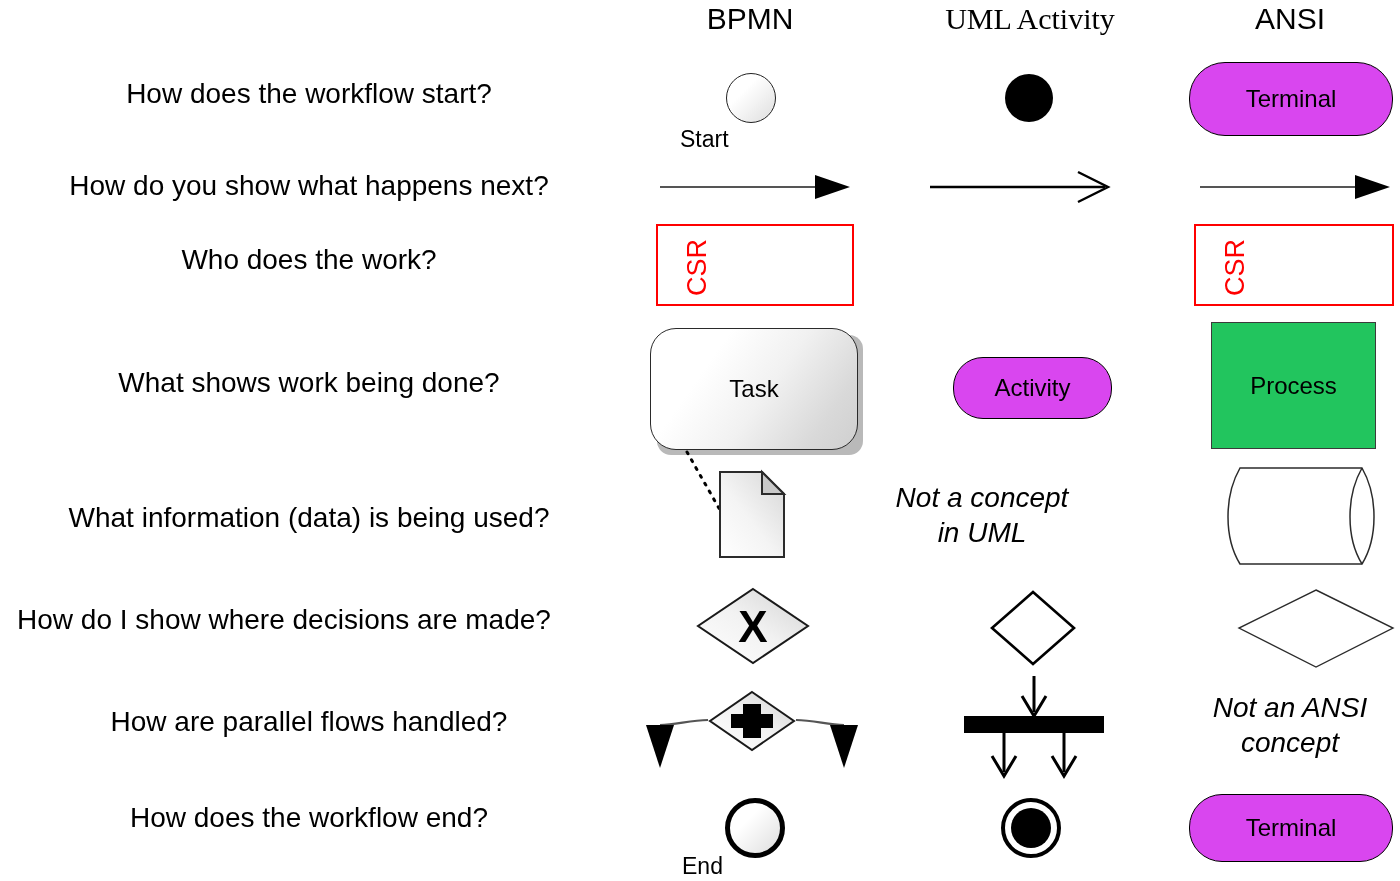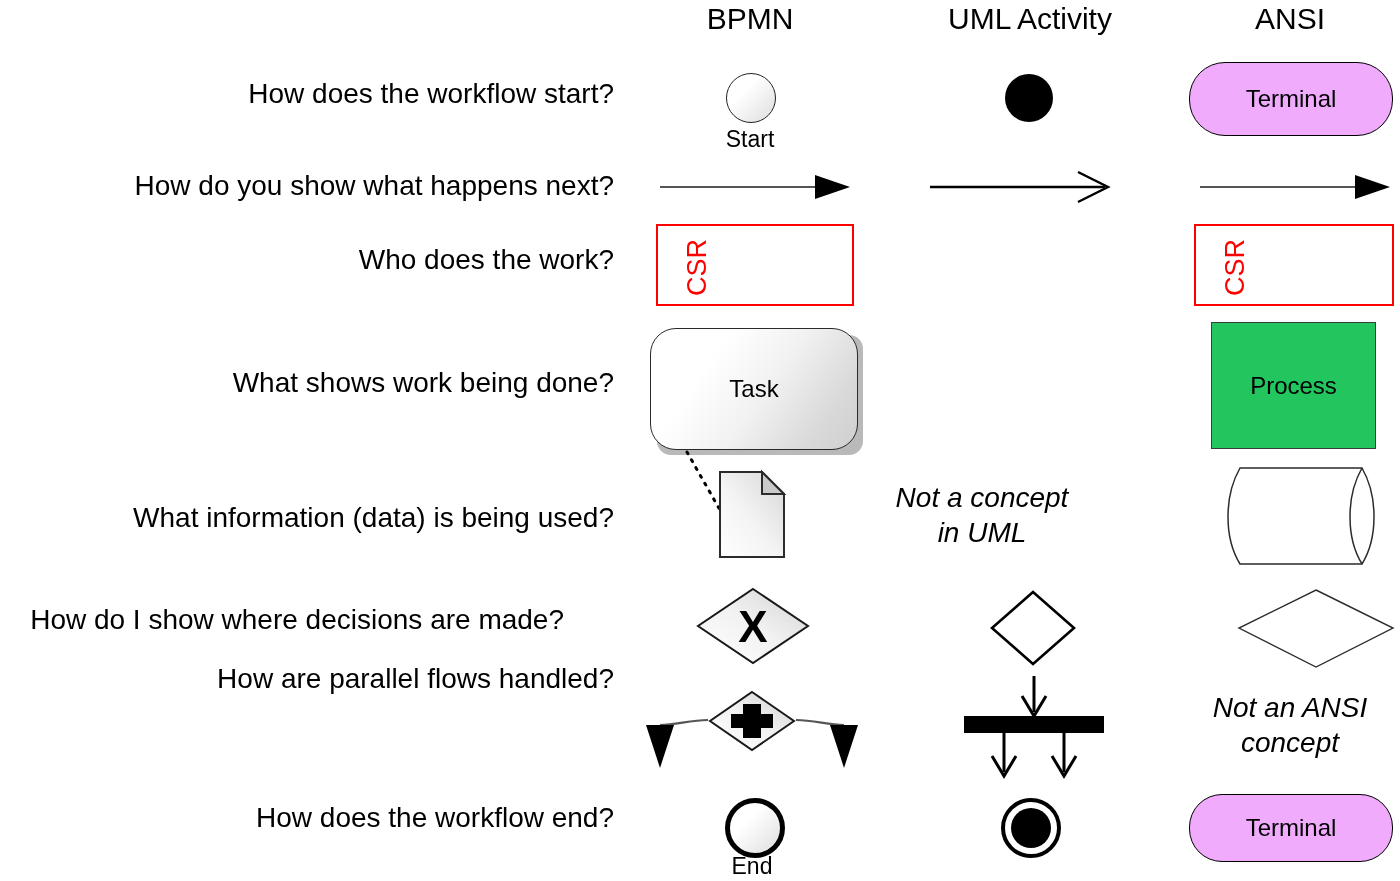--- a/index.html
+++ b/index.html
@@ -10,48 +10,48 @@
   }
   .grid{position:absolute;inset:0;}
 
   
   .col-head{
     position:absolute;top:2px;text-align:center;
     font-size:30px;line-height:34px;letter-spacing:0px;
     white-space:nowrap;
   }
   .col-head.c1{left:620px;width:260px;}
-  .col-head.c2{left:900px;width:260px;}
+  .col-head.c2{left:900px;width:260px;font-family:Liberation Serif, serif;}
   .col-head.c3{left:1175px;width:230px;}
 
   
   .q{
     position:absolute;left:4px;width:610px;
     font-size:28px;line-height:36px;
-    text-align:right;
+    text-align:center;
   }
 
   
   .cell{position:absolute;display:flex;align-items:center;justify-content:center;}
 
   
   .note{
     position:absolute;text-align:center;font-style:italic;
     font-size:28px;line-height:35px;white-space:pre-line;
   }
 
   
   .bpmn-ev{
     border-radius:50%;
     background:linear-gradient(135deg,#ffffff 0%,#ffffff 35%,#ededed 70%,#dedede 100%);
   }
   .bpmn-start{width:48px;height:48px;border:1.6px solid #222;}
   .bpmn-end{width:50px;height:50px;border:5px solid #000;}
   .ev-label{
-    position:absolute;width:140px;text-align:center;
+    position:absolute;width:140px;text-align:left;
     font-size:23px;line-height:26px;
   }
 
   
   .csr-box{
     position:absolute;border:2.5px solid #FF0000;background:#fff;
   }
   .csr-text{
     position:absolute;color:#FF0000;font-size:27px;line-height:27px;
     transform:rotate(-90deg);transform-origin:left top;white-space:nowrap;
@@ -66,21 +66,21 @@
   .task-box{
     position:absolute;left:0;top:0;width:206px;height:120px;
     border-radius:26px;border:1.6px solid #2a2a2a;
     background:linear-gradient(125deg,#ffffff 0%,#ffffff 28%,#f1f1f1 55%,#d9d9d9 82%,#cfcfcf 100%);
     display:flex;align-items:center;justify-content:center;
     font-size:24px;
   }
 
   
   .stadium{
-    border:1.5px solid #000;background:#f0abfc;
+    border:1.5px solid #000;background:#d946ef;
     display:flex;align-items:center;justify-content:center;
     font-size:24px;
   }
   .rect{
     border:1.5px solid #3b3b3b;background:#22c55e;
     display:flex;align-items:center;justify-content:center;
     font-size:24px;
   }
 
   
@@ -95,21 +95,21 @@
   <div class="col-head c1">BPMN</div>
   <div class="col-head c2">UML Activity</div>
   <div class="col-head c3">ANSI</div>
 
   <div class="q" style="top:76px;">How does the workflow start?</div>
   <div class="q" style="top:168px;">How do you show what happens next?</div>
   <div class="q" style="top:242px;">Who does the work?</div>
   <div class="q" style="top:365px;">What shows work being done?</div>
   <div class="q" style="top:500px;">What information (data) is being used?</div>
   <div class="q" style="top:602px;width:560px;">How do I show where decisions are made?</div>
-  <div class="q" style="top:661px;">How are parallel flows handled?</div>
+  <div class="q" style="top:704px;">How are parallel flows handled?</div>
   <div class="q" style="top:800px;">How does the workflow end?</div>
 
   <div class="cell" style="left:726px;top:73px;">
     <div class="bpmn-ev bpmn-start"></div>
   </div>
   <div class="ev-label" style="left:680px;top:126px;">Start</div>
 
   <div class="cell" style="left:1005px;top:74px;">
     <div style="width:48px;height:48px;border-radius:50%;background:#000;"></div>
   </div>
@@ -147,20 +147,23 @@
     <div class="csr-text" style="left:26px;top:70px;">CSR</div>
   </div>
 
   <div class="task-wrap" style="left:650px;top:328px;">
     <div class="task-shadow"></div>
     <div class="task-box">
       <span>Task</span>
     </div>
   </div>
 
+  <div class="stadium" style="position:absolute;left:953px;top:357px;width:157px;height:60px;border-radius:30px;">
+    <span>Activity</span>
+  </div>
 
   <div class="rect" style="position:absolute;left:1211px;top:322px;width:163px;height:125px;">
     <span>Process</span>
   </div>
 
   <div class="svg-cell" style="left:682px;top:452px;">
     <svg width="140" height="110" viewBox="0 0 140 110">
       <defs>
         <linearGradient id="docgrad" x1="0" y1="1" x2="1" y2="0">
           <stop offset="0%" stop-color="#ffffff"></stop>

